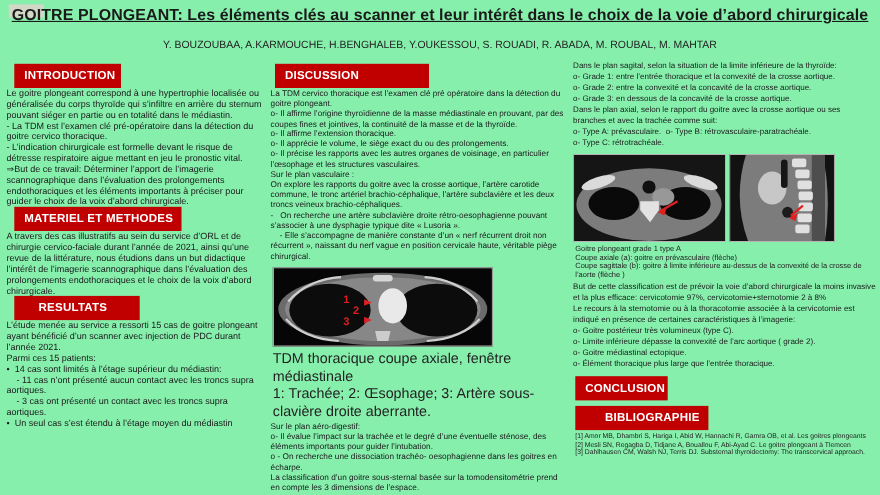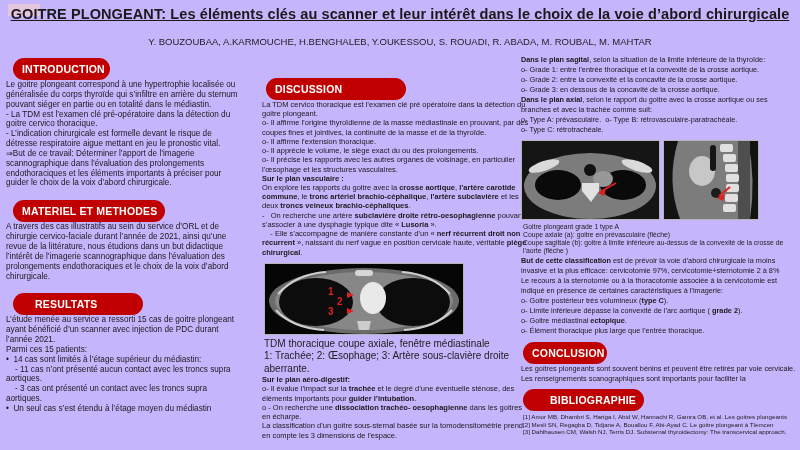--- a/index.html
+++ b/index.html
@@ -1,52 +1,52 @@
 <!DOCTYPE html>
 <html lang="fr"><head>
 <meta charset="utf-8">
 <style>
   html,body{margin:0;padding:0;background:#ffffff;}
   .poster{
-    position:relative;width:800px;height:450px;background:#c4b5fd;overflow:hidden;
+    position:relative;width:800px;height:450px;background:#86efac;overflow:hidden;
     font-family:"Liberation Sans","DejaVu Sans",sans-serif;color:#1a1a1a;
   }
   .corner-pink{position:absolute;left:8px;top:4px;width:32px;height:12px;background:#f4cdd2;opacity:.7;}
   .masthead{position:absolute;left:0;top:6px;width:800px;text-align:center;}
   .title{margin:0;font-size:14.5px;font-weight:bold;text-decoration:underline;letter-spacing:.1px;}
   .authors{margin-top:14px;font-size:9.5px;color:#222;}
   .affiliation{margin-top:2px;font-size:8.6px;color:#222;}
 
   .col{position:absolute;top:58px;}
   .col-left{left:6px;width:233px;}
-  .col-mid{left:262px;width:267px;margin-top:20px;}
+  .col-mid{left:246px;width:267px;}
   .col-right{left:521px;width:275px;top:55px;}
 
   .sechdr{
     background:#c00000;color:#ffffff;font-weight:bold;
     height:22px;line-height:22px;padding-left:9px;box-sizing:border-box;
-    font-size:10.5px;letter-spacing:.2px;border-radius:11px;
+    font-size:10.5px;letter-spacing:.2px;
   }
   .ml7{margin-left:7px;} .ml4{margin-left:4px;} .ml2{margin-left:2px;}
-  .w97{width:97px;} .w152{width:152px;} .w134{width:130px;padding-left:22px;}
+  .w97{width:97px;} .w152{width:152px;} .w134{width:114px;padding-left:22px;}
   .w140{width:140px;} .w106{width:84px;} .w121{width:121px;padding-left:27px;}
 
   p.body{margin:0;}
   .col-left p.body{font-size:8.2px;line-height:1.2;}
   .col-mid p.body{font-size:7.5px;line-height:1.23;}
   .col-right p.body{font-size:7.3px;line-height:1.38;}
-  .mt5{margin-top:5px;} .mt6{margin-top:6px;} .mt8{margin-top:8px;} .mt12{margin-top:12px;}
+  .mt5{margin-top:5px;} .mt6{margin-top:6px;} .mt8{margin-top:8px;} .mt12{}
 
   .figure{display:block;border:1px solid #b5b5b5;background:#000;}
   .fig-row{display:flex;gap:3px;margin-top:4px;}
-  .caption{font-size:10px;line-height:1.25;margin:3px 0 0 2px;color:#222;}
+  .caption{font-size:13px;line-height:1.25;margin:3px 0 0 2px;color:#222;}
   .col-right .caption{font-size:6.8px;line-height:1.22;}
   .refs{font-size:6.2px;line-height:1.22;margin:2px 0 0 2px;color:#222;}
   .refs div{white-space:nowrap;}
-  b{font-weight:bold;}
+  b{font-weight:normal;}
 </style>
 </head>
 <body>
 
 <div class="poster">
 
   <div class="corner-pink"></div>
 
   <header class="masthead">
     <h1 class="title">GOITRE PLONGEANT: Les éléments clés au scanner et leur intérêt dans le choix de la voie d’abord chirurgicale</h1>
@@ -127,21 +127,20 @@
         <circle cx="52" cy="52" r="5" fill="#1c1c1c"></circle>
         <line x1="66" y1="46" x2="55" y2="55" stroke="#e02020" stroke-width="2"></line>
         <path d="M53 57 l8 -4 l-2 7 z" fill="#e02020"></path>
       </svg>
     </div>
     <div class="caption">Goitre plongeant grade 1 type A<br>Coupe axiale (a): goitre en prévasculaire (flèche)<br>Coupe sagittale (b): goitre à limite inférieure au-dessus de la convexité de la crosse de l’aorte (flèche )</div>
 
     <p class="body mt5"><b>But de cette classification</b> est de prévoir la voie d’abord chirurgicale la moins invasive et la plus efficace: cervicotomie 97%, cervicotomie+sternotomie 2 à 8%<br>Le recours à la sternotomie ou à la thoracotomie associée à la cervicotomie est indiqué en présence de certaines caractéristiques à l’imagerie:<br>o- Goitre postérieur très volumineux (<b>type C</b>).<br>o- Limite inférieure dépasse la convexité de l’arc aortique ( <b>grade 2</b>).<br>o- Goitre médiastinal <b>ectopique</b>.<br>o- Élément thoracique plus large que l’entrée thoracique.</p>
 
     <div class="sechdr ml2 w106 mt6">CONCLUSION</div>
-    <p class="body mt5">Les goitres plongeants sont souvent bénins et peuvent être retirés par voie cervicale. Les renseignements scanographiques sont importants pour faciliter la</p>
 
     <div class="sechdr ml2 w121 mt5">BIBLIOGRAPHIE</div>
     <div class="refs">
       <div>[1] Amor MB, Dhambri S, Hariga I, Abid W, Hannachi R, Gamra OB, et al. Les goitres plongeants</div>
       <div>[2] Mesli SN, Regagba D, Tidjane A, Bouallou F, Abi-Ayad C. Le goitre plongeant à Tlemcen</div>
       <div>[3] Dahlhausen CM, Walsh NJ, Terris DJ. Substernal thyroidectomy: The transcervical approach.</div>
     </div>
   </section>
 
 </div>

